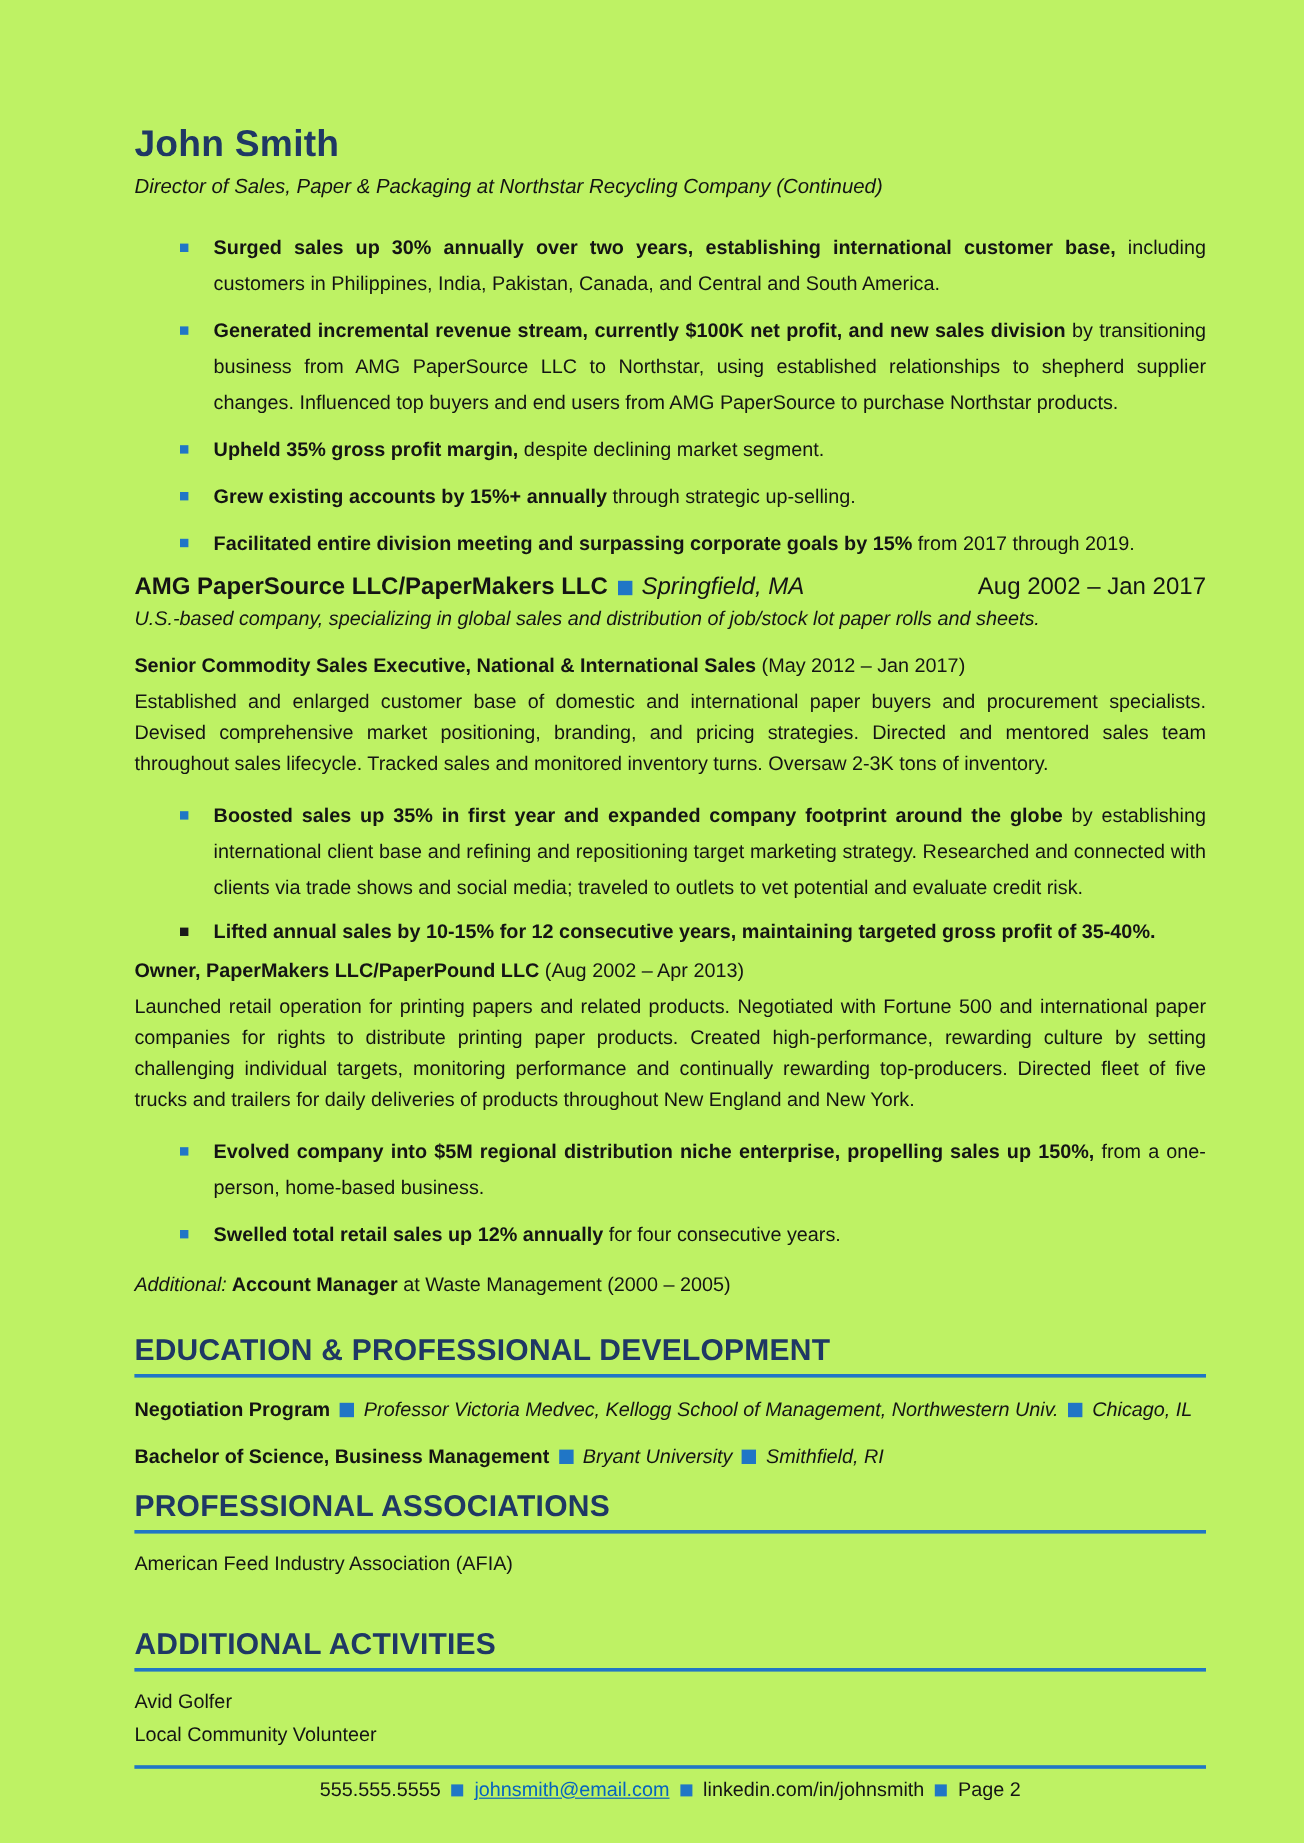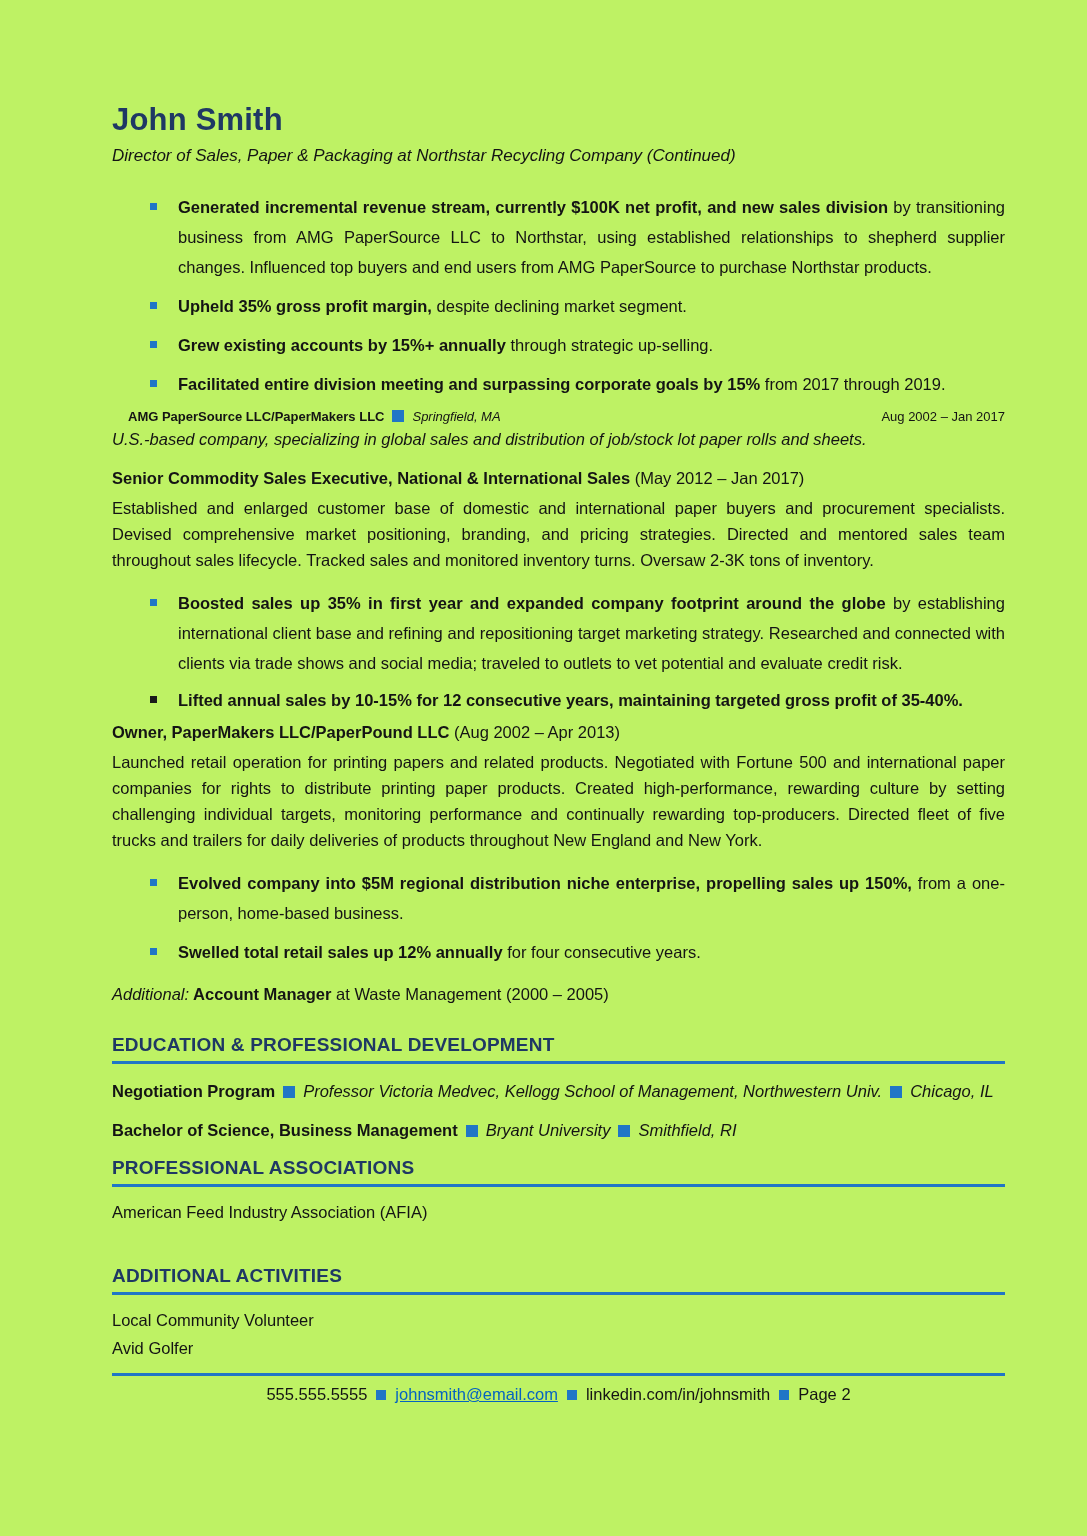--- a/index.html
+++ b/index.html
@@ -42,40 +42,40 @@
   .marker {
     position: absolute; left: 38px; top: 11px;
     width: 7px; height: 7px;
     background: #2076C6;
   }
   .bullet.tight .marker { top: 9px; }
   .marker.black { background: #1a1a1a; }
   
   .company-row {
     display: flex; justify-content: space-between; align-items: baseline;
-    font-size: 13px; margin: 10px 0 6px 16px;
+    font-size: 20px; margin: 10px 0 6px 0;
   }
   .sep-sq {
     display: inline-block;
     width: 12px; height: 12px;
     background: #2076C6;
     margin: 0 8px;
     transform: translateY(1px);
   }
   .sep-sq.small { width: 10px; height: 10px; margin: 0 9px; transform: translateY(0); }
   .company-desc { font-style: italic; font-size: 16.5px; margin: 0 0 20px 0; }
   .role-line { font-size: 16.5px; margin: 2px 0 8px 0; }
   .para {
     font-size: 16.5px; line-height: 1.57;
     margin: 0 0 14px 0;
   }
   .additional { font-size: 16.5px; margin: 18px 0 30px 0; }
   
   .section-header {
-    font-size: 19px; font-weight: bold;
+    font-size: 25px; font-weight: bold;
     color: #1F3864;
     border-bottom: 3px solid #2076C6;
     padding-bottom: 5px;
     margin: 14px 0 14px 0;
     letter-spacing: 0.2px;
   }
   .edu-line { font-size: 16.5px; line-height: 1.62; margin: 0 0 12px 0; }
   .plain-line { font-size: 16.5px; margin: 0 0 4px 0; line-height: 1.45; }
   .spacer-lg { height: 22px; }
   
@@ -96,20 +96,24 @@
 </style>
 </head>
 <body>
 
 <div class="page">
 
   <h1 class="name">John Smith</h1>
   <div class="subtitle">Director of Sales, Paper &amp; Packaging at Northstar Recycling Company (Continued)</div>
 
   <div>
+    <div class="bullet just">
+      <span class="marker"></span>
+      <b>Surged sales up 30% annually over two years, establishing international customer base,</b><span> including customers in Philippines, India, Pakistan, Canada, and Central and South America.</span>
+    </div>
     <div class="bullet just">
       <span class="marker"></span>
       <b>Generated incremental revenue stream, currently $100K net profit, and new sales division</b><span> by transitioning business from AMG PaperSource LLC to Northstar, using established relationships to shepherd supplier changes. Influenced top buyers and end users from AMG PaperSource to purchase Northstar products.</span>
     </div>
     <div class="bullet just">
       <span class="marker"></span>
       <b>Upheld 35% gross profit margin,</b><span> despite declining market segment.</span>
     </div>
     <div class="bullet just">
       <span class="marker"></span>
@@ -172,21 +176,21 @@
   <div class="edu-line">
     <b>Bachelor of Science, Business Management</b><span class="sep-sq"></span><i>Bryant University</i><span class="sep-sq"></span><i>Smithfield, RI</i>
   </div>
 
   <div class="section-header">PROFESSIONAL ASSOCIATIONS</div>
   <div class="plain-line">American Feed Industry Association (AFIA)</div>
 
   <div class="spacer-lg"></div>
 
   <div class="section-header">ADDITIONAL ACTIVITIES</div>
+  <div class="plain-line">Avid Golfer</div>
   <div class="plain-line">Local Community Volunteer</div>
-  <div class="plain-line">Avid Golfer</div>
 
   <div class="footer-rule"></div>
   <div class="footer">
     <span>555.555.5555</span><span class="sep-sq small"></span><a class="email-link">johnsmith@email.com</a><span class="sep-sq small"></span><span>linkedin.com/in/johnsmith</span><span class="sep-sq small"></span><span>Page 2</span>
   </div>
 
 </div>
 
 </body></html>

